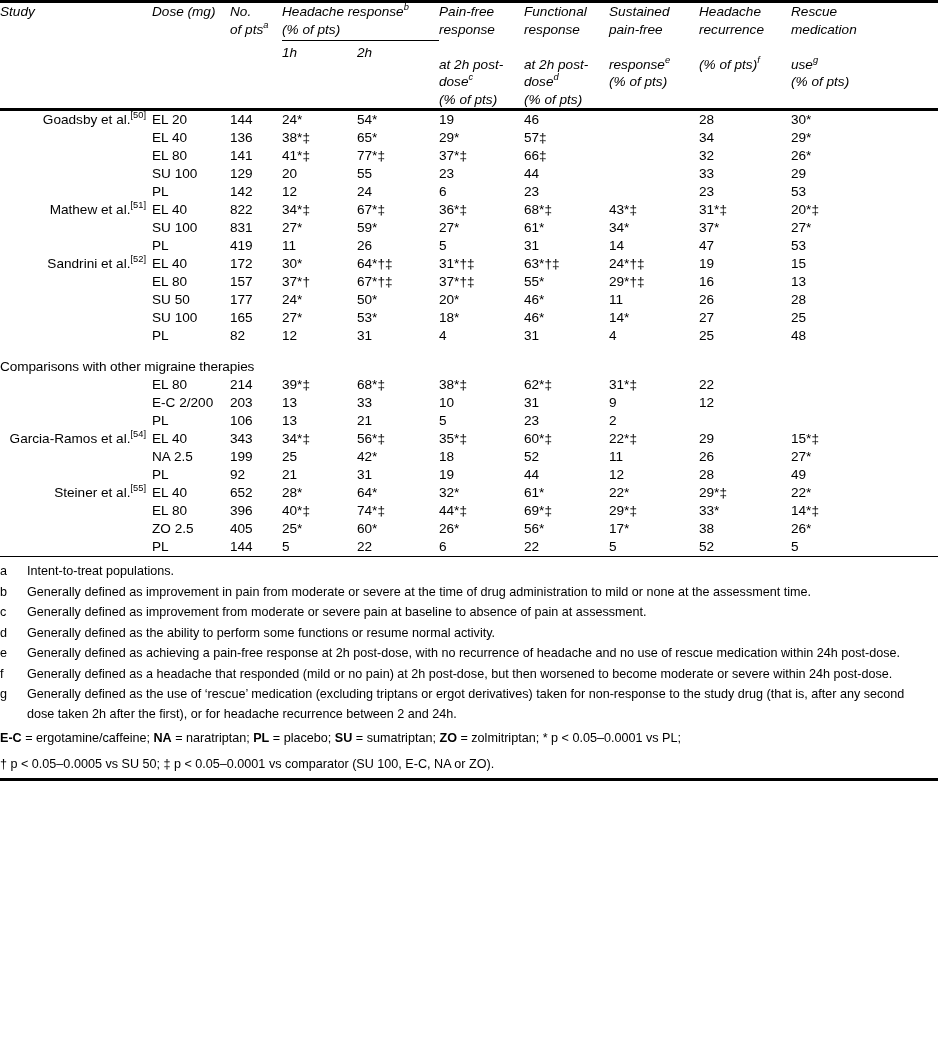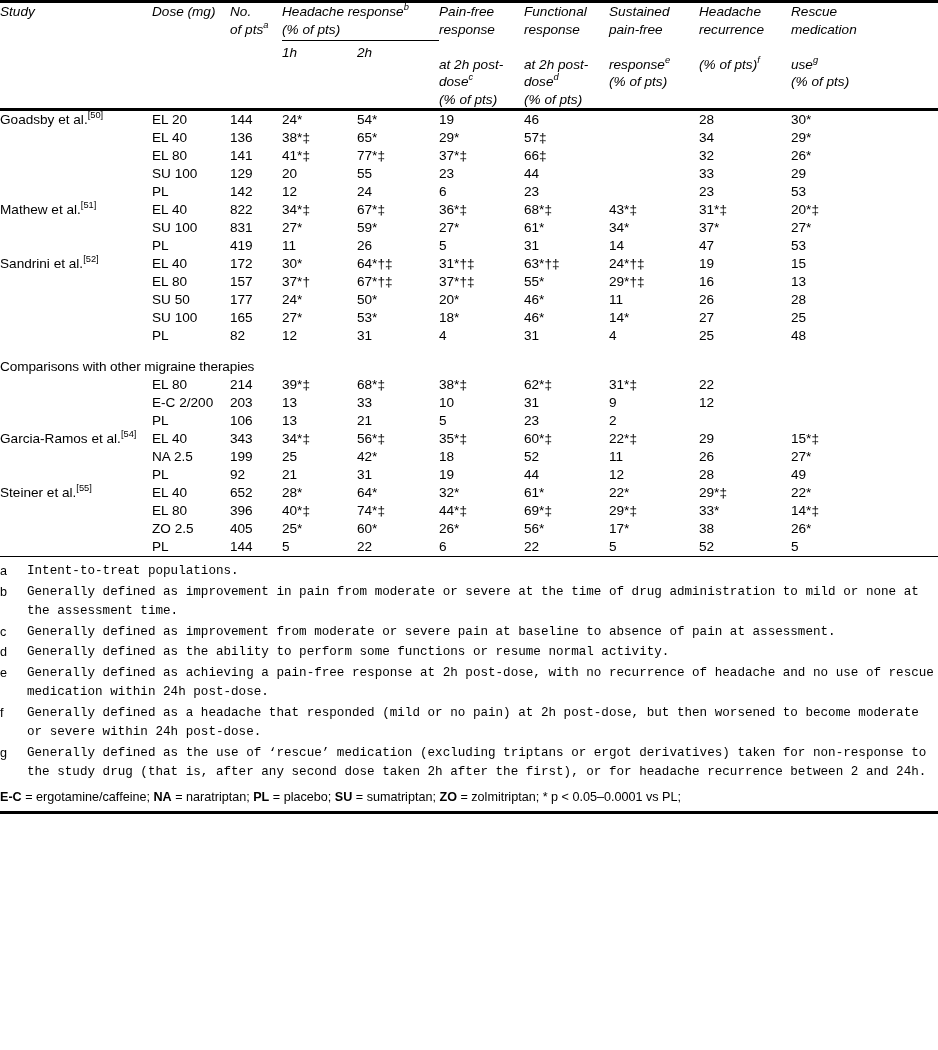--- a/index.html
+++ b/index.html
@@ -100,20 +100,21 @@
   .body-row td {
     line-height: 18px;
     padding-top: 3px;
     padding-bottom: 3px;
     font-size: 13.6px;
     white-space: nowrap;
   }
   .body-row td.study {
     white-space: normal;
     padding-right: 6px;
+    text-align: right;
   }
   .num-right { text-align: right; padding-right: 18px; }
 
   .gap-row td { height: 13px; line-height: 13px; font-size: 1px; padding: 0; }
 
   
   .notes {
     font-size: 12.6px;
     line-height: 19.5px;
     padding-top: 5px;
@@ -124,21 +125,20 @@
     padding-bottom: 1px;
   }
   .note-mark {
     width: 27px;
     flex: 0 0 27px;
     text-align: left;
   }
   .note-text {
     flex: 1 1 auto;
     padding-right: 4px;
-    font-family: Liberation Mono, monospace;
   }
   .abbr {
     font-size: 12.6px;
     line-height: 19.5px;
     text-align: justify;
     padding-top: 4px;
     padding-bottom: 2px;
   }
   .abbr b { font-weight: bold; }
   .abbr-line2 { text-align: left; }
@@ -568,15 +568,18 @@
       </div>
       <div class="note">
         <div class="note-mark">g</div>
         <div class="note-text">Generally defined as the use of ‘rescue’ medication (excluding triptans or ergot derivatives) taken for non-response to the study drug (that is, after any second dose taken 2h after the first), or for headache recurrence between 2 and 24h.</div>
       </div>
     </div>
 
   <div class="abbr">
     <span id="abbr-line1"><b>E-C</b><span> = ergotamine/caffeine; </span><b>NA</b><span> = naratriptan; </span><b>PL</b><span> = placebo; </span><b>SU</b><span> = sumatriptan; </span><b>ZO</b><span> = zolmitriptan; * p &lt; 0.05–0.0001 vs PL;</span></span>
   </div>
+  <div class="abbr abbr-line2">
+    <span>† p &lt; 0.05–0.0005 vs SU 50; ‡ p &lt; 0.05–0.0001 vs comparator (SU 100, E-C, NA or ZO).</span>
+  </div>
 
   <div class="bottom-rule"></div>
 </div>
 
 </body></html>

